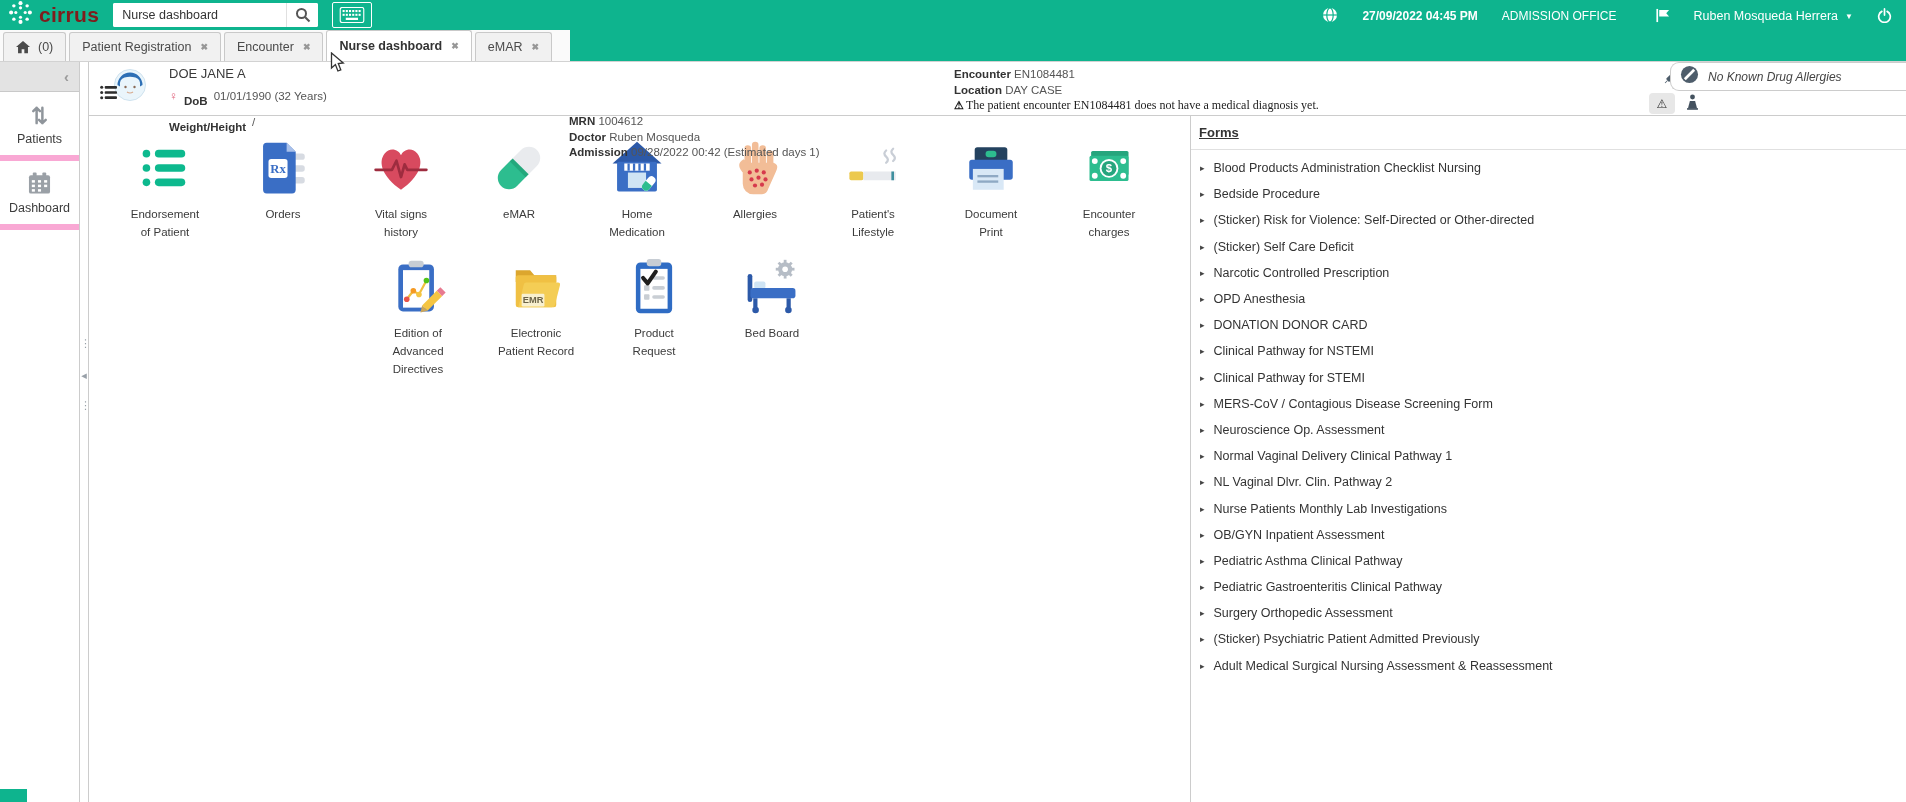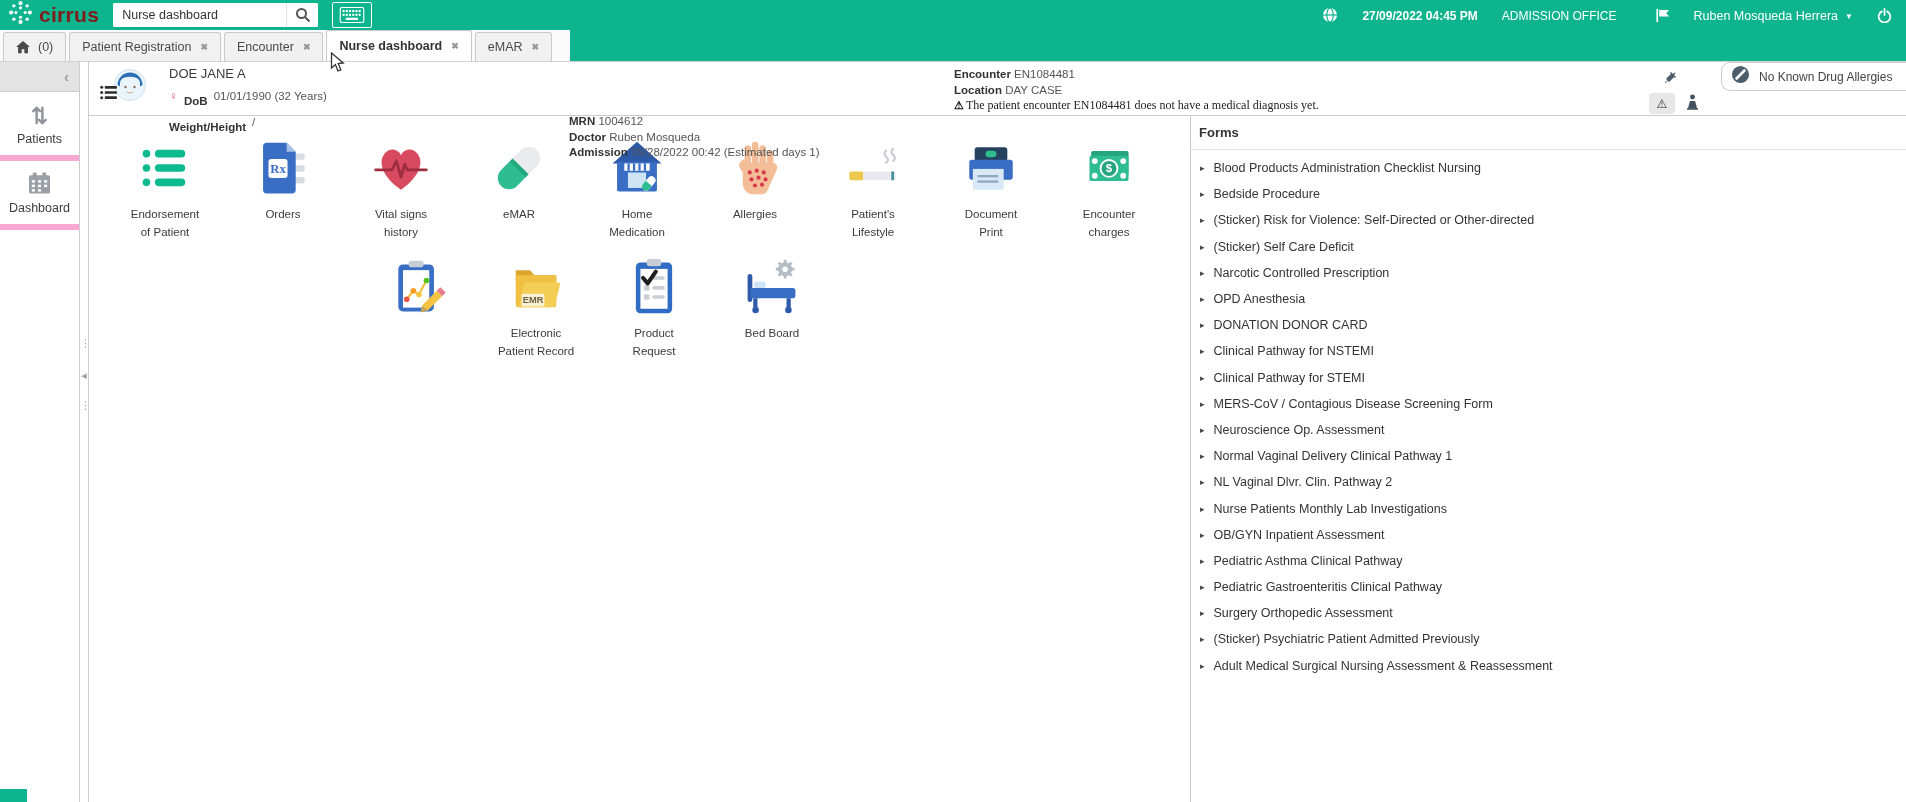--- a/index.html
+++ b/index.html
@@ -42,37 +42,37 @@
   .ph-info{position:absolute;left:80px;top:4px;}
   .ph-name{font-size:13px;color:#3a3a3a;margin-bottom:2px;}
   .ph-line{font-size:11.5px;color:#555;display:flex;gap:6px;align-items:center;line-height:15px;}
   .ph-line b{color:#333;margin-top:11px;}
   .female{color:#e0607a;font-size:12px;font-weight:bold;}
   .ph-col{position:absolute;top:5px;font-size:11.5px;line-height:15.5px;color:#555;}
   .ph-col div{white-space:nowrap;}
   .ph-col b{color:#333;}
   .warn-line{font-family:"Liberation Serif",serif;font-size:12px;color:#222;}
   .warn-line .wt{font-family:"Liberation Sans",sans-serif;font-size:11px;margin-right:2px;color:#111;font-weight:bold;}
-  .allergy-box{position:absolute;top:0;right:0;width:185px;height:29px;border:1px solid #ccc;border-right:none;border-radius:9px 0 0 9px;
-               display:flex;align-items:center;gap:9px;padding-left:9px;box-sizing:border-box;background:#fff;cursor:pointer;}
+  .allergy-box{position:absolute;top:0;right:0;width:236px;height:29px;border:1px solid #ccc;border-right:none;border-radius:9px 0 0 9px;
+               display:flex;align-items:center;gap:9px;padding-left:9px;box-sizing:border-box;background:#fff;cursor:pointer;font-style:italic;}
   .allergy-label{font-size:12px;color:#444;}
   .syringe-wrap{position:absolute;top:8px;right:228px;cursor:pointer;}
   .ph-btns{position:absolute;top:31px;right:206px;display:flex;align-items:center;gap:10px;}
   .warn-btn{width:26px;height:21px;background:#e7e7e7;border-radius:4px;display:flex;align-items:center;justify-content:center;
             font-size:12px;color:#222;cursor:pointer;}
   
   .content-row{flex:1;display:flex;min-height:0;}
   .icons-main{flex:1;padding-top:20px;min-width:0;}
   .icon-row{display:flex;padding-left:17px;}
   .icon-row.second{padding-left:270px;margin-top:14px;}
   .icon-cell{width:118px;flex:none;text-align:center;cursor:pointer;}
   .icon-box{width:64px;height:64px;margin:0 auto;display:flex;align-items:center;justify-content:center;}
   .icon-label{margin-top:5px;font-size:11.5px;color:#3b3b3b;line-height:18px;}
   .forms{width:716px;flex:none;border-left:1px solid #ccc;box-sizing:border-box;padding-top:7px;background:#fff;}
-  .forms h3{margin:0;padding:2px 0 9px 8px;font-size:13px;color:#333;font-weight:bold;border-bottom:1px solid #e0e0e0;}
+  .forms h3{margin:0;padding:2px 0 9px 8px;font-size:13px;color:#333;font-weight:bold;border-bottom:1px solid #e0e0e0;text-decoration:underline;}
   .forms-list{padding-top:5px;}
   .form-item{height:26.2px;display:flex;align-items:center;gap:9px;padding-left:9px;font-size:12.5px;color:#333;cursor:pointer;white-space:nowrap;}
   .form-item .arr{color:#444;font-size:9px;}
   .cursor{position:absolute;left:330px;top:52px;z-index:99;pointer-events:none;}
 </style>
 </head>
 <body>
 
 <header class="topbar">
   <div class="logo">
@@ -482,20 +482,25 @@
                   <circle cx="27" cy="36" r="3" fill="#f59a23"></circle>
                   <circle cx="33" cy="40" r="3" fill="#f5c542"></circle>
                   <circle cx="41" cy="25" r="3" fill="#52c41a"></circle>
                   <g transform="rotate(45 47 46)">
                     <rect x="43.5" y="30" width="8" height="5.5" fill="#e87a90"></rect>
                     <rect x="43.5" y="35.5" width="8" height="22" fill="#f5c542"></rect>
                     <polygon points="43.5 57.5 51.5 57.5 47.5 64" fill="#caa55a"></polygon>
                   </g>
                 </svg>
               </div>
+              <div class="icon-label">
+                <div>Edition of</div>
+                <div>Advanced</div>
+                <div>Directives</div>
+              </div>
             </div>
             <div class="icon-cell">
               <div class="icon-box">
                 <svg width="60" height="54" viewBox="0 0 64 64">
                   <path d="M8 12 h17 l5 6 h26 v8 H8 Z" fill="#dca62e"></path>
                   <rect x="8" y="18" width="48" height="38" rx="3" fill="#f0c043"></rect>
                   <path d="M11 56 L17.5 29 a3 3 0 0 1 3-2.3 H58 a2.5 2.5 0 0 1 2.4 3.1 L54.5 53 a4 4 0 0 1 -4 3 Z" fill="#f4cd55"></path>
                   <rect x="15" y="40" width="27" height="15" rx="1.5" fill="#f8f0cf"></rect>
                   <text x="28.5" y="51.5" text-anchor="middle" font-size="11" font-weight="bold" fill="#6b6348" font-family="Liberation Sans,sans-serif">EMR</text>
                 </svg>

